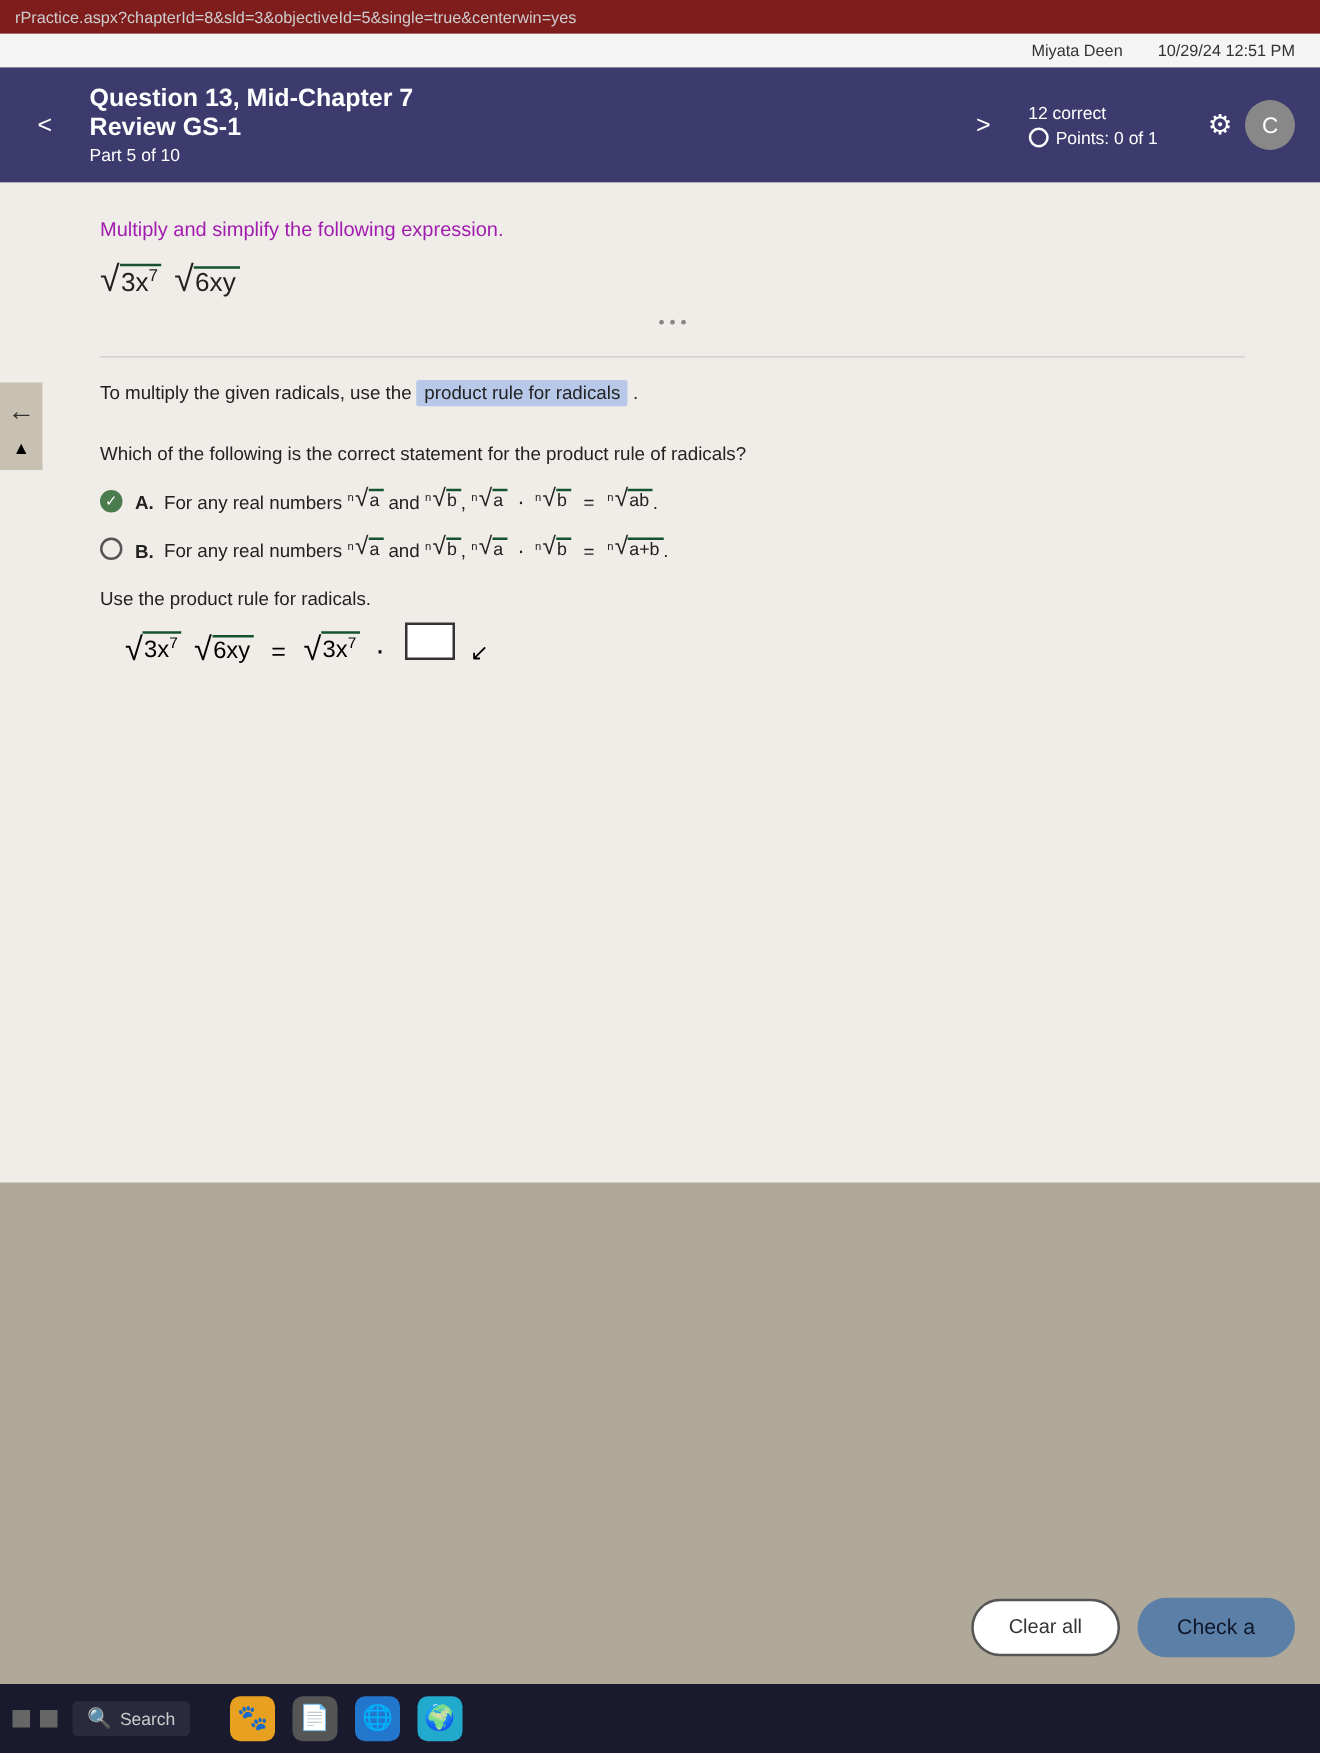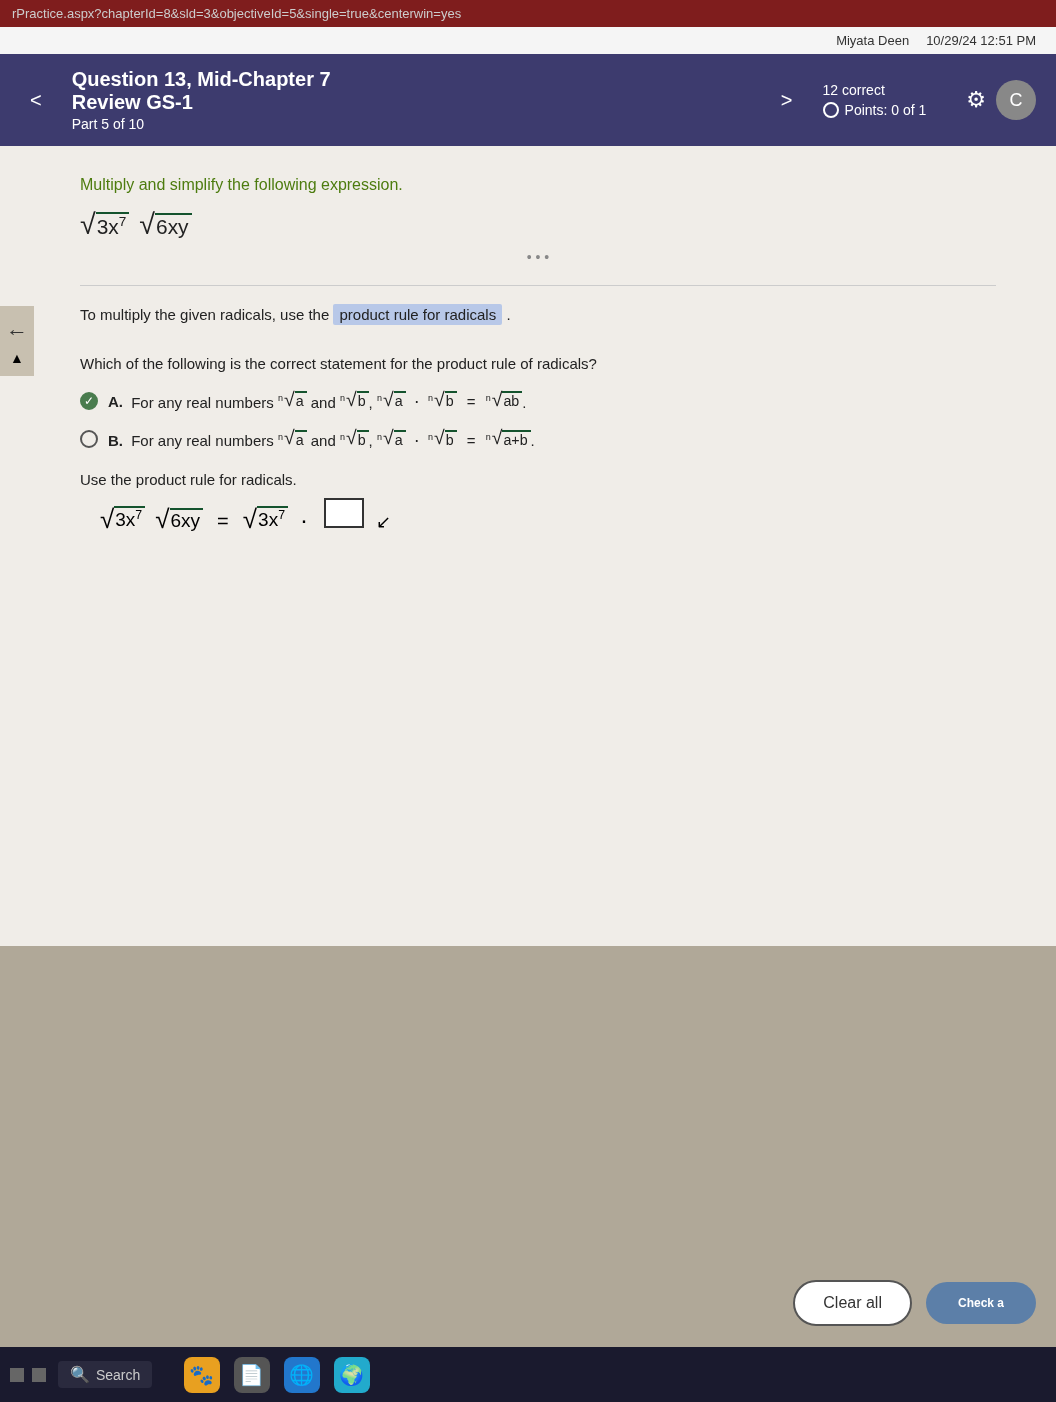--- a/index.html
+++ b/index.html
@@ -24,21 +24,21 @@
     }
 
     .user-info-bar {
       background: #f5f5f5;
       display: flex;
       justify-content: flex-end;
       align-items: center;
       padding: 6px 20px;
       font-size: 13px;
       color: #333;
-      gap: 17px;
+      gap: 28px;
     }
 
     
     .question-header {
       background: #3d3b6e;
       color: white;
       display: flex;
       align-items: center;
       padding: 14px 20px;
       gap: 20px;
@@ -140,21 +140,21 @@
     .main-content {
       background: #f0ede8;
       margin-left: 0;
       padding: 30px 60px 30px 80px;
       min-height: 800px;
       position: relative;
     }
 
     .problem-statement {
       font-size: 16px;
-      color: #4d7c0f;
+      color: #a21caf;
       margin-bottom: 16px;
     }
 
     .math-expression {
       font-size: 22px;
       color: #222;
       margin-bottom: 10px;
       display: flex;
       align-items: baseline;
       gap: 4px;
@@ -274,24 +274,24 @@
       font-size: 16px;
       cursor: pointer;
       color: #333;
     }
 
     .check-answer-btn {
       border: none;
       background: #5c7fa8;
       border-radius: 25px;
       padding: 14px 32px;
-      font-size: 12px;
-      cursor: pointer;
-      color: #ffffff;
-      font-weight: bold;
+      font-size: 17px;
+      cursor: pointer;
+      color: #0f172a;
+      font-weight: normal;
     }
 
     
     .taskbar {
       position: fixed;
       bottom: 0;
       left: 0;
       right: 0;
       height: 55px;
       background: #1a1a2e;

